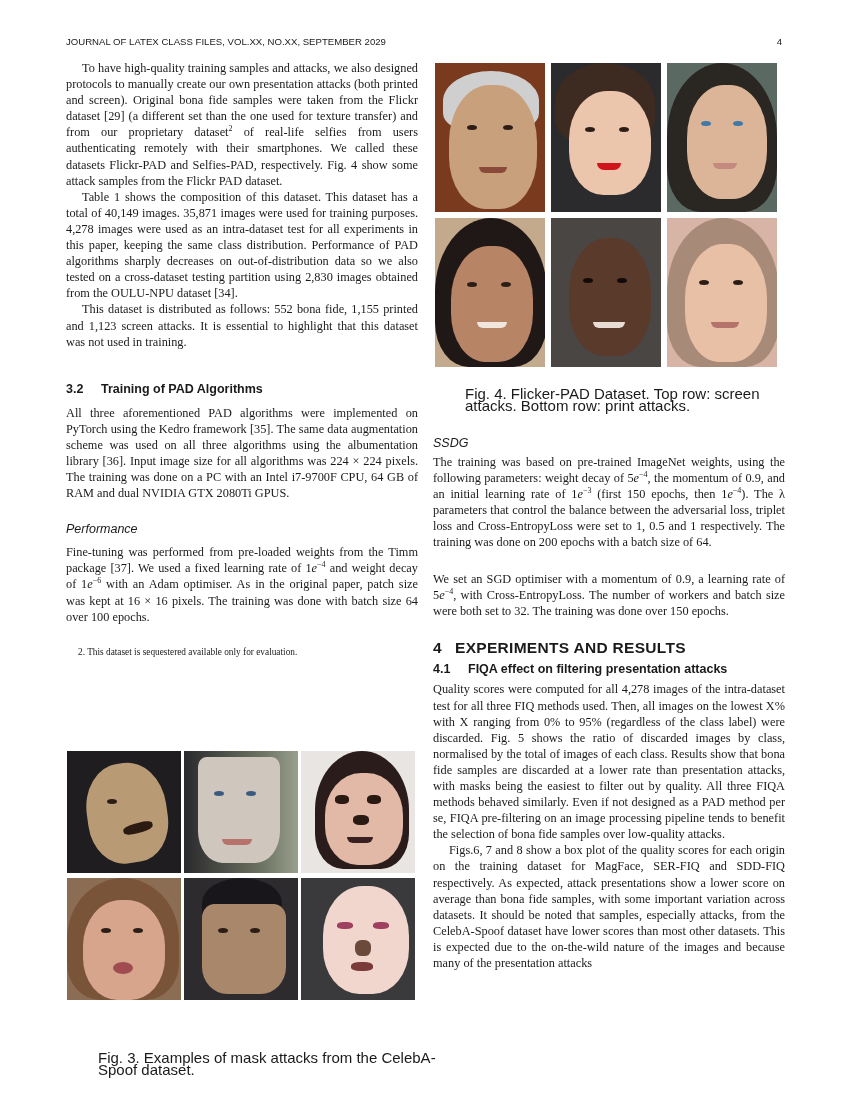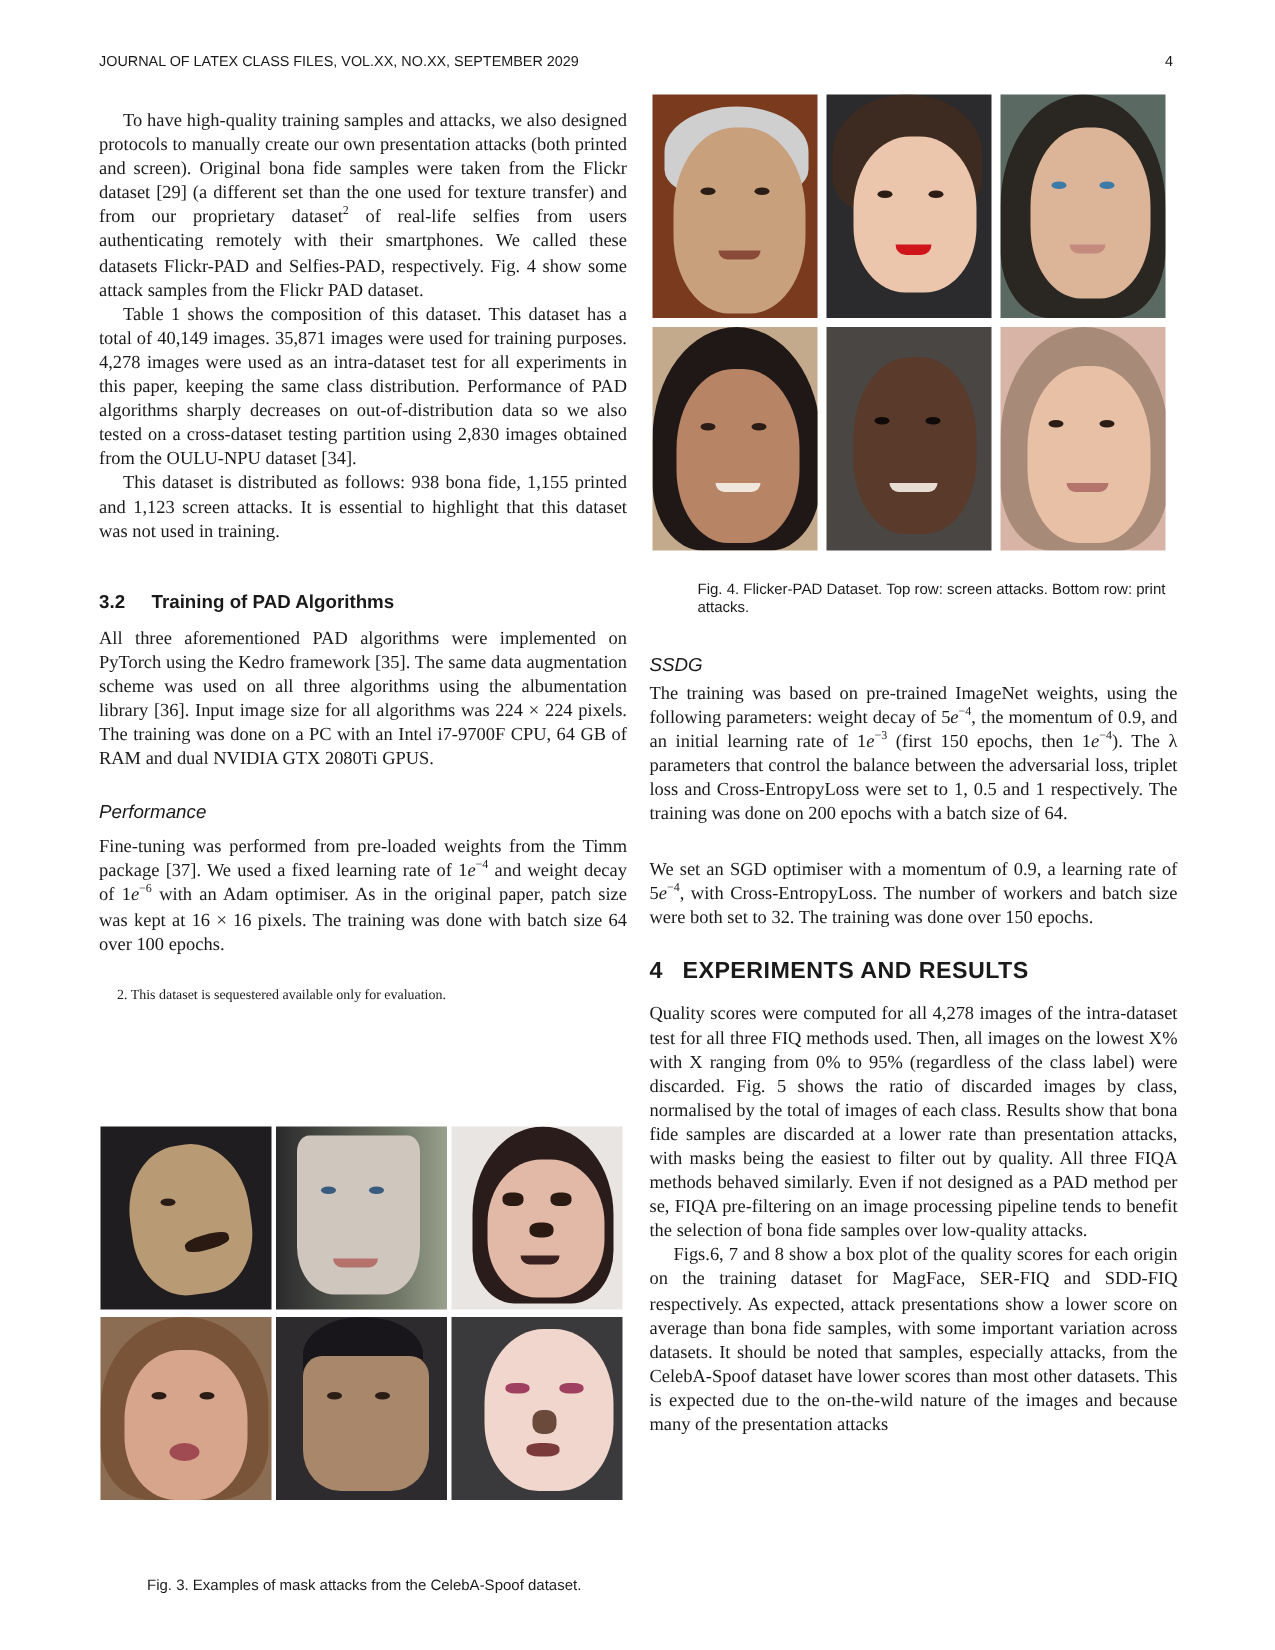--- a/index.html
+++ b/index.html
@@ -1,29 +1,29 @@
 <!DOCTYPE html>
 <html><head>
 <meta charset="utf-8">
 <style>
   html, body { margin:0; padding:0; background:#ffffff; }
   body { width:850px; height:1100px; position:relative; overflow:hidden; color:#1a1a1a; }
   .serif { font-family: "Liberation Serif", "DejaVu Serif", serif; }
   .sans { font-family: "Liberation Sans", "DejaVu Sans", sans-serif; }
   .header { position:absolute; top:36px; left:66px; width:716px; font-size:9.6px; display:flex; justify-content:space-between; letter-spacing:0; }
   .col { position:absolute; width:352px; }
-  .col-left { left:66px; top:72px; }
+  .col-left { left:66px; top:60px; }
   p.body { margin:0; font-size:12.3px; line-height:16.1px; text-align:justify; hyphens:auto; }
   p.indent { text-indent:16px; }
   h2.sec { margin:0; font-size:12.5px; font-weight:bold; }
   h2.sec .num { display:inline-block; width:35px; }
   h1.sec { margin:0; font-size:15.5px; font-weight:bold; letter-spacing:0.3px; }
   h1.sec .num { display:inline-block; width:22px; }
   h3.sub { margin:0; font-size:12.5px; font-style:italic; font-weight:normal; }
-  .caption { font-size:10px; line-height:11.8px;padding-left:32px; }
+  .caption { font-size:15px; line-height:11.8px;padding-left:32px; }
   .footnote { font-size:9.3px; line-height:12px; padding-left:12px; }
   sup, .sup { font-size:8px; vertical-align:super; line-height:0; }
   .img-grid { position:absolute; display:grid; grid-template-columns:repeat(3, 1fr); }
   .photo { position:relative; overflow:hidden; }
   .photo .face { position:absolute; border-radius:46% 46% 42% 42%; }
   .photo .hair { position:absolute; border-radius:50% 50% 30% 30%; }
   .photo .eye { position:absolute; width:10px; height:5px; border-radius:50%; background:#2b1d16; }
   .photo .mouth { position:absolute; height:6px; border-radius:0 0 10px 10px; }
   .photo .hole { position:absolute; background:#2a1a12; border-radius:40%; }
 </style>
@@ -31,21 +31,21 @@
 <body>
 
 <div class="header sans">
   <span>JOURNAL OF LATEX CLASS FILES, VOL.XX, NO.XX, SEPTEMBER 2029</span>
   <span>4</span>
 </div>
 
 <div class="col col-left serif">
   <p class="body indent"><span>To have high-quality training samples and attacks, we also designed protocols to manually create our own presentation attacks (both printed and screen). Original bona fide samples were taken from the Flickr dataset [29] (a different set than the one used for texture transfer) and from our proprietary dataset</span><sup>2</sup><span> of real-life selfies from users authenticating remotely with their smartphones. We called these datasets Flickr-PAD and Selfies-PAD, respectively. Fig. 4 show some attack samples from the Flickr PAD dataset.</span></p>
   <p class="body indent">Table 1 shows the composition of this dataset. This dataset has a total of 40,149 images. 35,871 images were used for training purposes. 4,278 images were used as an intra-dataset test for all experiments in this paper, keeping the same class distribution. Performance of PAD algorithms sharply decreases on out-of-distribution data so we also tested on a cross-dataset testing partition using 2,830 images obtained from the OULU-NPU dataset [34].</p>
-  <p class="body indent">This dataset is distributed as follows: 938 bona fide, 1,155 printed and 1,123 screen attacks. It is essential to highlight that this dataset was not used in training.</p>
+  <p class="body indent">This dataset is distributed as follows: 552 bona fide, 1,155 printed and 1,123 screen attacks. It is essential to highlight that this dataset was not used in training.</p>
 
   <div style="height:32px"></div>
   <h2 class="sec sans"><span class="num">3.2</span><span>Training of PAD Algorithms</span></h2>
   <div style="height:9px"></div>
   <p class="body">All three aforementioned PAD algorithms were implemented on PyTorch using the Kedro framework [35]. The same data augmentation scheme was used on all three algorithms using the albumentation library [36]. Input image size for all algorithms was 224 × 224 pixels. The training was done on a PC with an Intel i7-9700F CPU, 64 GB of RAM and dual NVIDIA GTX 2080Ti GPUS.</p>
 
   <div style="height:21px"></div>
   <h3 class="sub sans">Performance</h3>
   <div style="height:8px"></div>
   <p class="body"><span>Fine-tuning was performed from pre-loaded weights from the Timm package [37]. We used a fixed learning rate of 1</span><i>e</i><span class="sup">−4</span><span> and weight decay of 1</span><i>e</i><span class="sup">−6</span><span> with an Adam optimiser. As in the original paper, patch size was kept at 16 × 16 pixels. The training was done with batch size 64 over 100 epochs.</span></p>
@@ -149,16 +149,17 @@
   <div style="height:4px"></div>
   <p class="body"><span>The training was based on pre-trained ImageNet weights, using the following parameters: weight decay of 5</span><i>e</i><span class="sup">−4</span><span>, the momentum of 0.9, and an initial learning rate of 1</span><i>e</i><span class="sup">−3</span><span> (first 150 epochs, then 1</span><i>e</i><span class="sup">−4</span><span>). The λ parameters that control the balance between the adversarial loss, triplet loss and Cross-EntropyLoss were set to 1, 0.5 and 1 respectively. The training was done on 200 epochs with a batch size of 64.</span></p>
 
   <div style="height:17px"></div>
   <div style="height:4px"></div>
   <p class="body"><span>We set an SGD optimiser with a momentum of 0.9, a learning rate of 5</span><i>e</i><span class="sup">−4</span><span>, with Cross-EntropyLoss. The number of workers and batch size were both set to 32. The training was done over 150 epochs.</span></p>
 
   <div style="height:20px"></div>
   <h1 class="sec sans"><span class="num">4</span><span>EXPERIMENTS AND RESULTS</span></h1>
   <div style="height:5px"></div>
+  <h2 class="sec sans"><span class="num">4.1</span><span>FIQA effect on filtering presentation attacks</span></h2>
   <div style="height:5px"></div>
   <p class="body">Quality scores were computed for all 4,278 images of the intra-dataset test for all three FIQ methods used. Then, all images on the lowest X% with X ranging from 0% to 95% (regardless of the class label) were discarded. Fig. 5 shows the ratio of discarded images by class, normalised by the total of images of each class. Results show that bona fide samples are discarded at a lower rate than presentation attacks, with masks being the easiest to filter out by quality. All three FIQA methods behaved similarly. Even if not designed as a PAD method per se, FIQA pre-filtering on an image processing pipeline tends to benefit the selection of bona fide samples over low-quality attacks.</p>
   <p class="body indent">Figs.6, 7 and 8 show a box plot of the quality scores for each origin on the training dataset for MagFace, SER-FIQ and SDD-FIQ respectively. As expected, attack presentations show a lower score on average than bona fide samples, with some important variation across datasets. It should be noted that samples, especially attacks, from the CelebA-Spoof dataset have lower scores than most other datasets. This is expected due to the on-the-wild nature of the images and because many of the presentation attacks</p>
 </div>
 
 </body></html>

